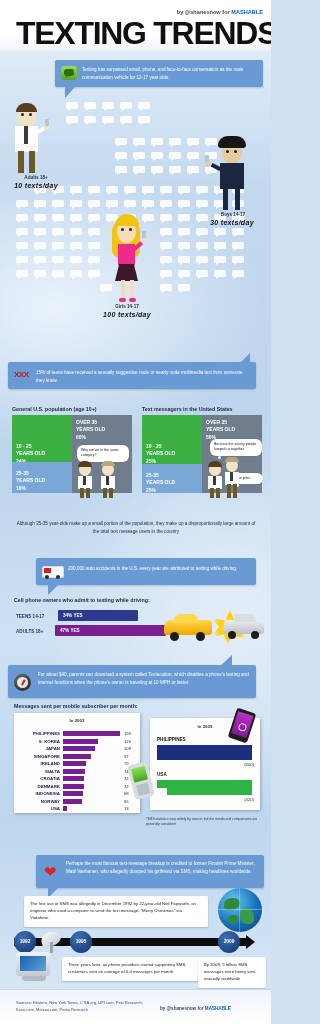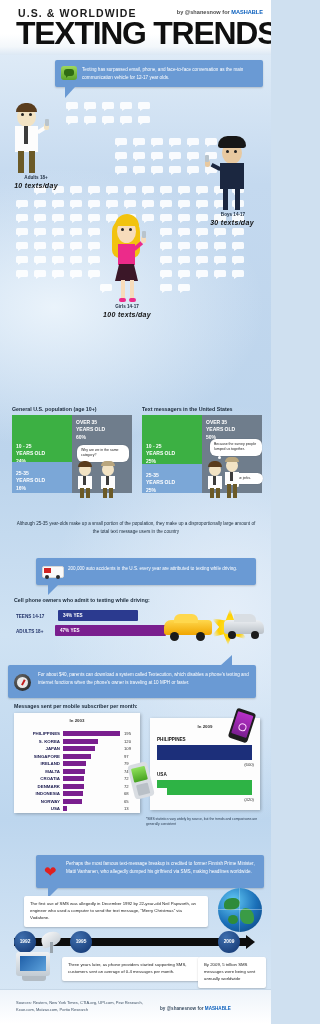--- a/index.html
+++ b/index.html
@@ -94,21 +94,20 @@
   .head{position:absolute;border-radius:50%;}
   .torso{position:absolute;}
   .leg{position:absolute;background:#6b5a27;}
 </style>
 </head>
 <body>
 
 <div id="page">
 
   <div class="header">
-    <div class="hdr-sub">U.S. &amp; WORLDWIDE</div>
     <div class="hdr-title">TEXTING TRENDS</div>
     <div class="hdr-by"><span>by @shanesnow for </span><span class="mash">MASHABLE</span></div>
   </div>
 
   <div class="callout" style="left:55px;top:60px;width:208px;height:27px;">
     <span class="cicon">
       <span class="tile green" style="position:relative;">
           <span class="bubble-glyph"></span>
         </span>
     </span>
@@ -275,20 +274,25 @@
            clip-path:polygon(18% 0,82% 0,100% 100%,0 100%);"></div>
       <div style="position:absolute;left:121px;top:180px;width:4px;height:19px;background:#f7dcbb;"></div>
       <div style="position:absolute;left:130px;top:180px;width:4px;height:19px;background:#f7dcbb;"></div>
       <div style="position:absolute;left:119px;top:198px;width:7px;height:4px;background:#ec2b8a;border-radius:2px;"></div>
       <div style="position:absolute;left:129px;top:198px;width:7px;height:4px;background:#ec2b8a;border-radius:2px;"></div>
       <div class="person-label" style="left:90px;top:204px;width:74px;">Girls 14-17</div>
       <div class="person-stat" style="left:90px;top:211px;width:74px;">100 texts/day</div>
     </div>
   </div>
 
+  <div class="callout" style="left:8px;top:362px;width:248px;height:27px;">
+    <span class="xxx-logo">XXX</span>
+    <span class="ctext" style="margin-left:28px;padding-top:7px;">15% of teens have received a sexually suggestive nude or nearly nude multimedia text from someone they know.</span>
+    <span class="tail" style="left:232px;top:-9px;border-left:10px solid transparent;border-right:0 solid transparent;border-bottom:10px solid #6a9ad4;"></span>
+  </div>
 
   <div class="panel-title" style="left:12px;top:406px;">General U.S. population (age 10+)</div>
   <div class="panel-title" style="left:142px;top:406px;">Text messagers in the United States</div>
 
   <div class="demo" style="left:12px;top:415px;">
     <div class="col" style="left:0;">
       <div class="seg greenbg" style="top:0;height:47px;">
         <div class="lbl" style="margin-top:24px;">10 - 25<br>YEARS OLD</div>
         <div class="pct">24%</div>
       </div>

